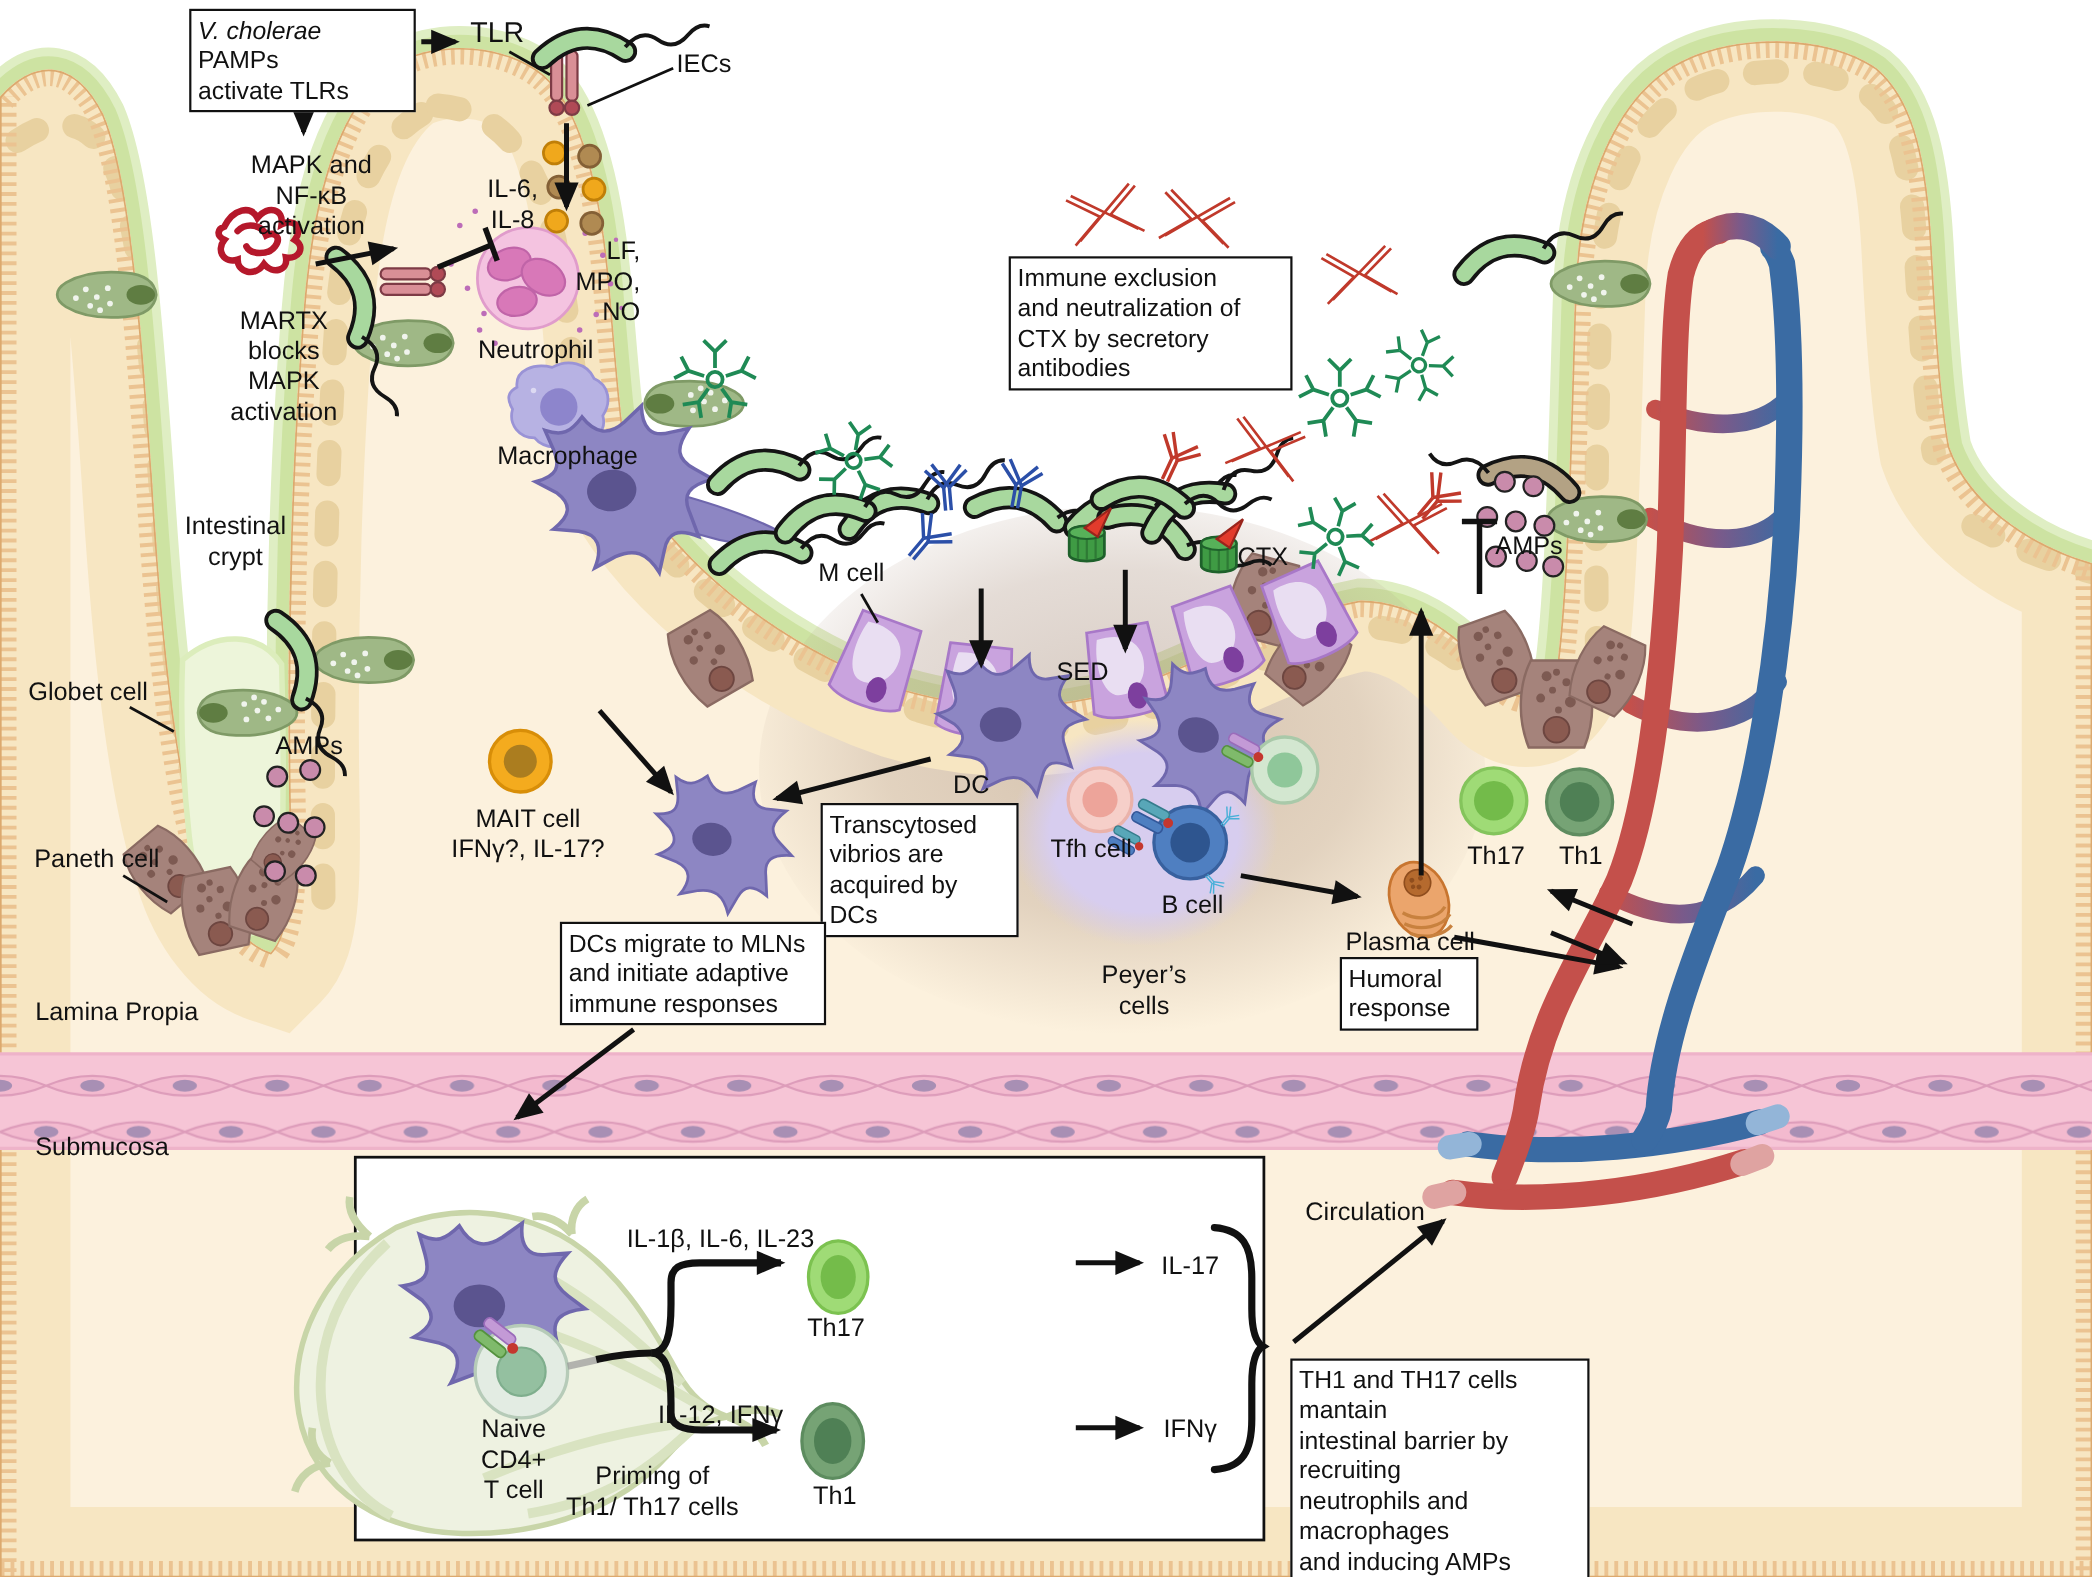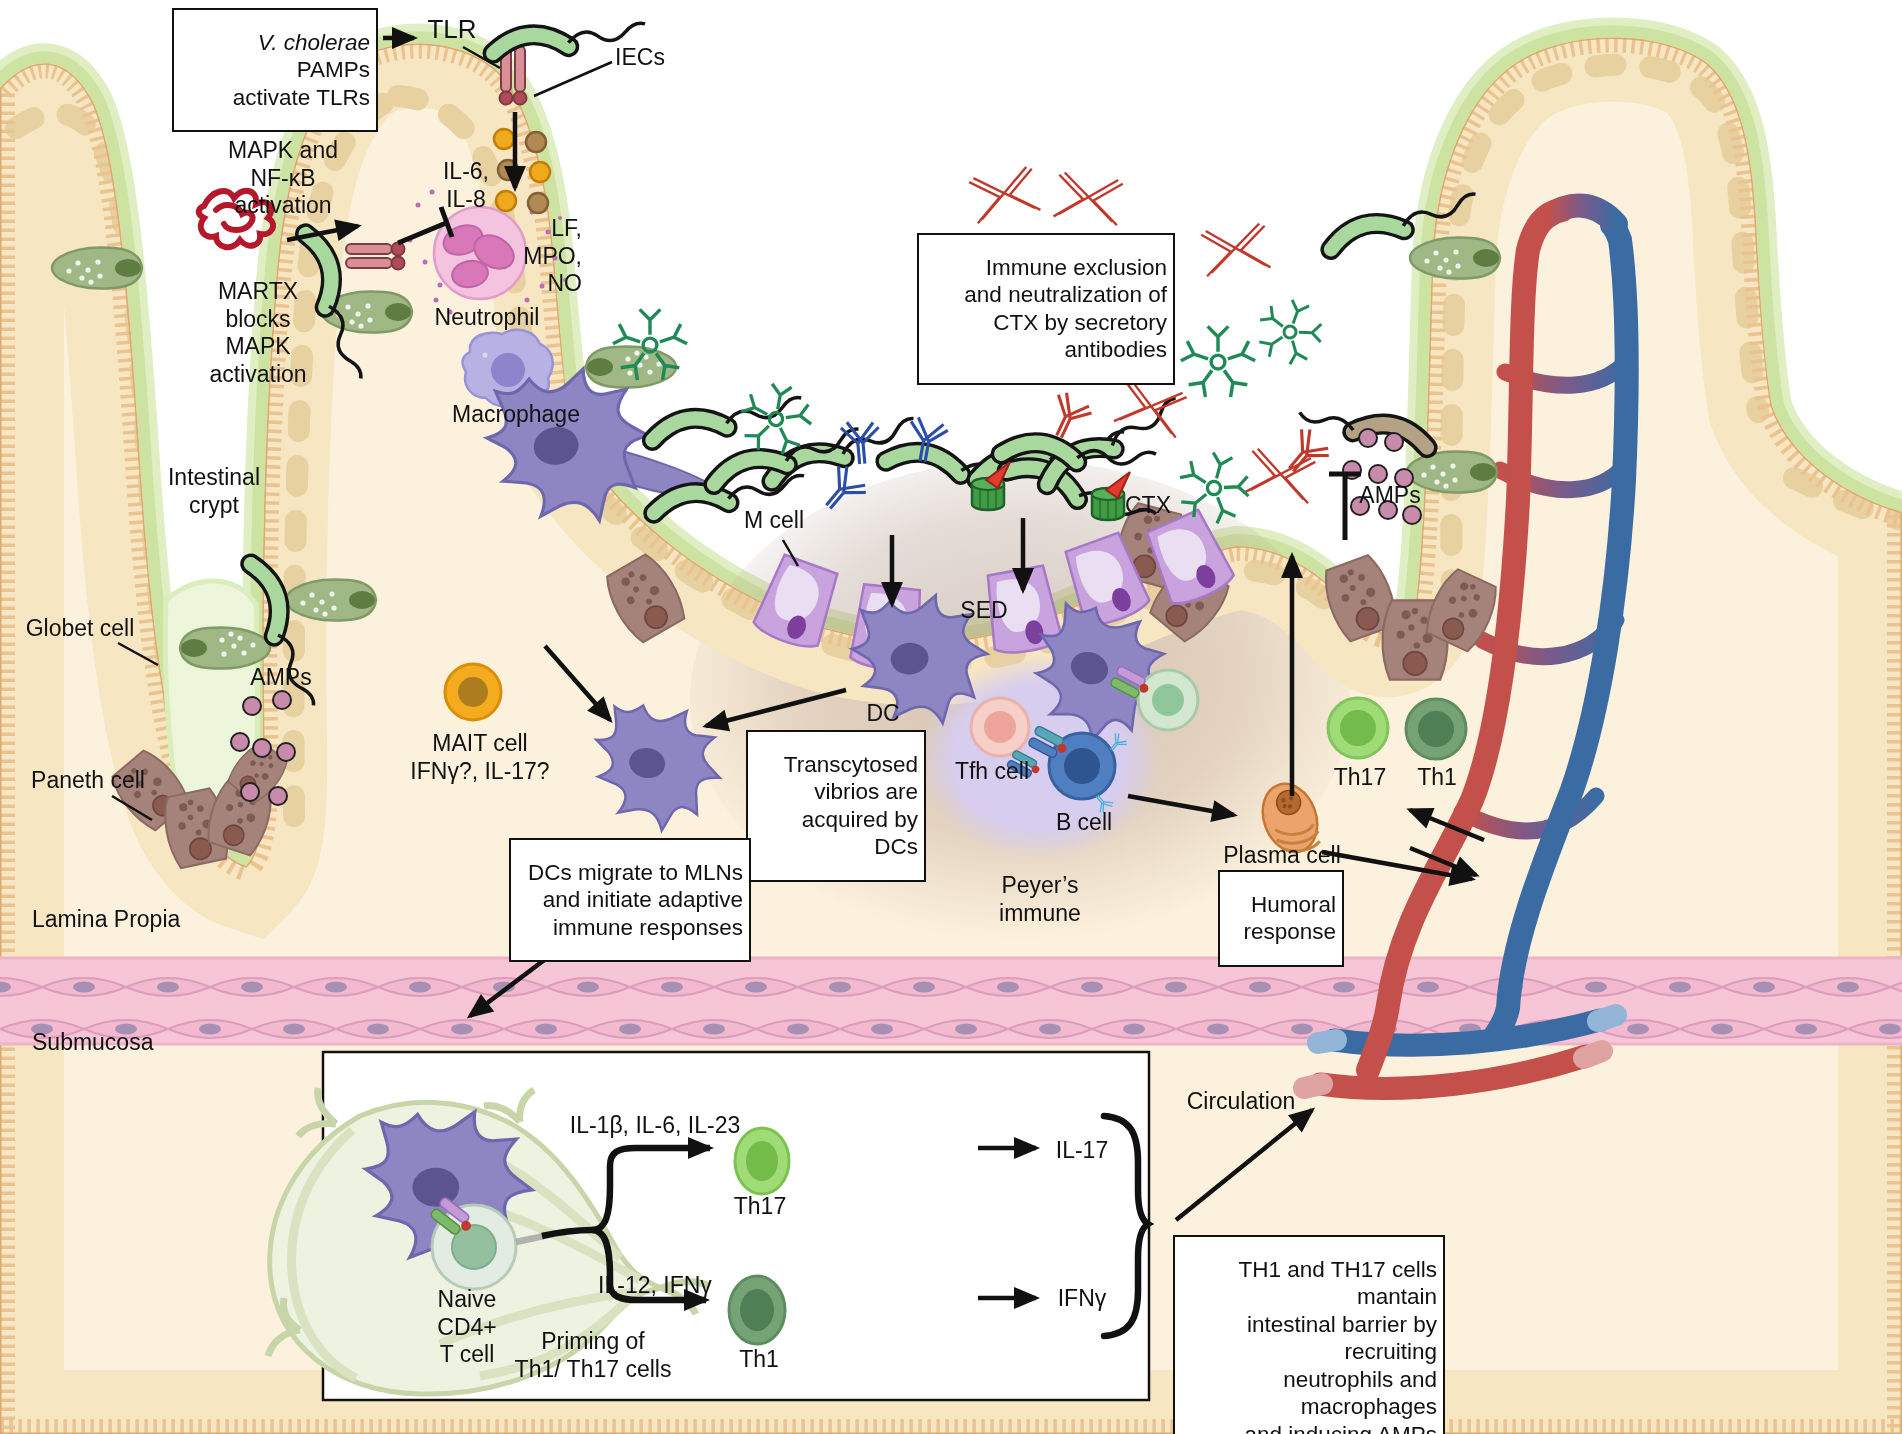--- a/index.html
+++ b/index.html
@@ -4,22 +4,22 @@
 <style>
   html,body{margin:0;padding:0}
   body{width:1902px;height:1434px;background:#fff;font-family:"Liberation Sans",sans-serif;overflow:hidden}
   .stage{position:absolute;left:0;top:0;width:1902px;height:1434px}
   .stage svg{position:absolute;left:0;top:0}
   .lbl{position:absolute;transform:translate(-50%,-50%);font-size:23px;line-height:1.2;color:#111;
        text-align:center;white-space:pre-line}
   .b{font-weight:normal}
   .la{transform:translate(0,-50%);text-align:center}
   .lr{transform:translate(-100%,-50%);text-align:right}
-  .box{position:absolute;background:#fff;border:2.2px solid #111;padding:19px 6px;font-size:22.5px;
-       line-height:1.22;color:#111;text-align:right;white-space:pre-line;box-sizing:border-box}
+  .box{position:absolute;background:#fff;border:2.2px solid #111;padding:4px 6px;font-size:22.5px;
+       line-height:1.22;color:#111;text-align:left;white-space:pre-line;box-sizing:border-box}
   .it{font-style:italic}
 </style>
 </head>
 <body>
 
 <div class="stage">
 <svg width="1902" height="1434" viewBox="0 0 1902 1434">
 <defs>
   <path id="mega" d="M 0,88 C 34,50 70,56 94,104 C 118,160 128,290 138,432 C 146,562 158,700 186,788
     C 198,828 222,858 246,866 C 262,850 264,806 263,738 C 260,566 266,400 276,282 C 285,168 310,96 356,60
@@ -496,21 +496,21 @@
 CTX by secretory
 antibodies</div>
 <div class="lbl" style="left:1148px;top:506px">CTX</div>
 <div class="lbl" style="left:1390px;top:496px">AMPs</div>
 <div class="box" style="left:746px;top:730px;width:180px">Transcytosed
 vibrios are
 acquired by DCs</div>
 <div class="lbl" style="left:992px;top:772px">Tfh cell</div>
 <div class="lbl" style="left:1084px;top:823px">B cell</div>
 <div class="lbl b" style="left:1040px;top:900px">Peyer’s
-immune</div>
+cells</div>
 <div class="lbl" style="left:1282px;top:856px">Plasma cell</div>
 <div class="box" style="left:1218px;top:870px;width:126px">Humoral
 response</div>
 <div class="lbl" style="left:1360px;top:778px">Th17</div>
 <div class="lbl" style="left:1437px;top:778px">Th1</div>
 <div class="box" style="left:509px;top:838px;width:242px">DCs migrate to MLNs
 and initiate adaptive
 immune responses</div>
 <div class="lbl" style="left:467px;top:1327px">Naive
 CD4+

